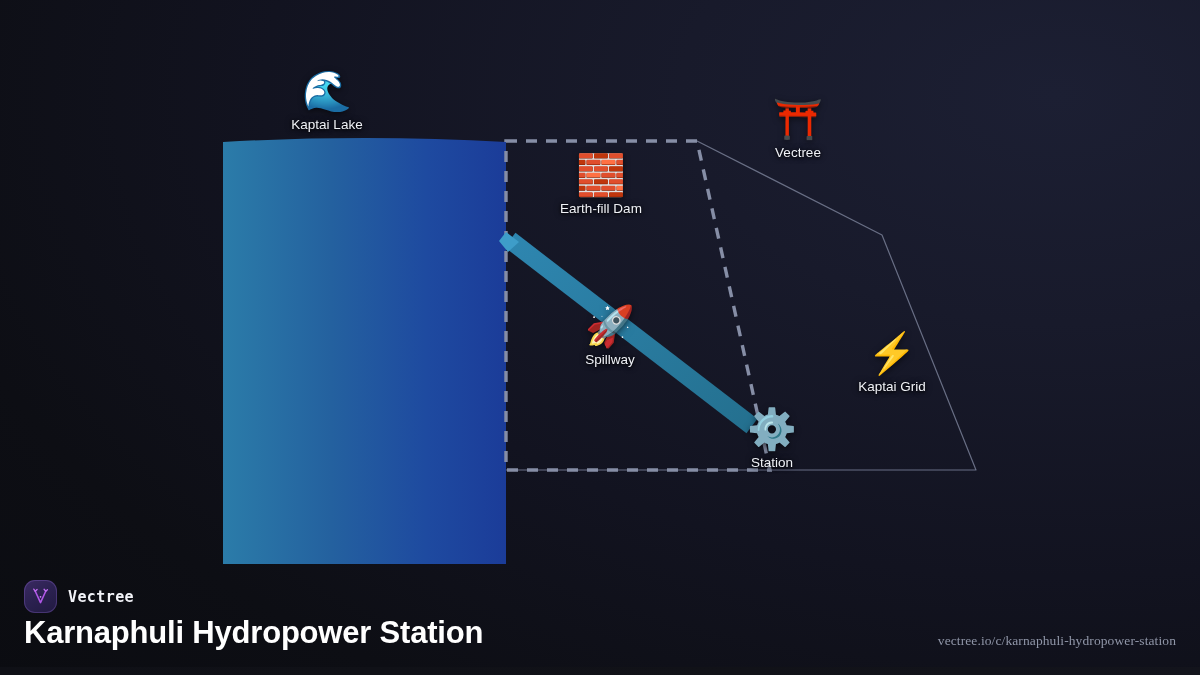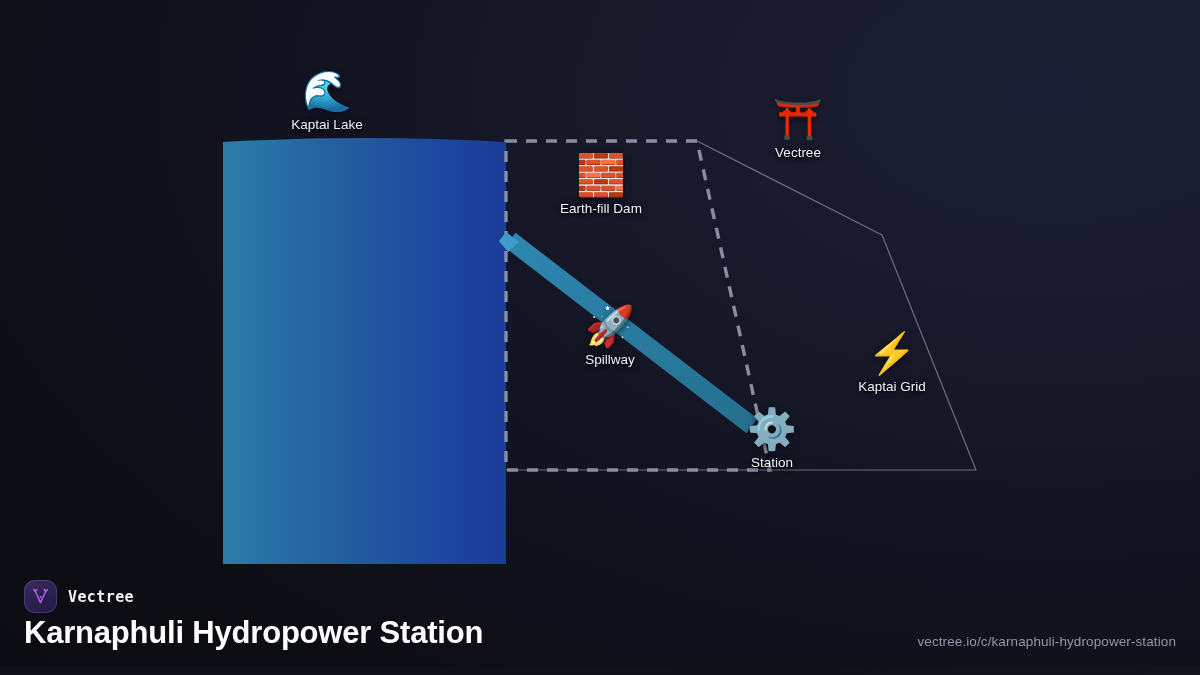--- a/index.html
+++ b/index.html
@@ -107,21 +107,21 @@
     font-size: 31px;
     font-weight: 700;
     letter-spacing: -0.2px;
     color: #ffffff;
     white-space: nowrap;
   }
   #urltext {
     position: absolute;
     right: 24px;
     bottom: 26px;
-    font-family: Liberation Sans, sans-serif;
+    font-family: Liberation Serif, serif;
     font-size: 13.5px;
     color: #9096a8;
     letter-spacing: .1px;
     white-space: nowrap;
   }
   #baseline {
     position: absolute;
     left: 0;
     bottom: 0;
     width: 1200px;

